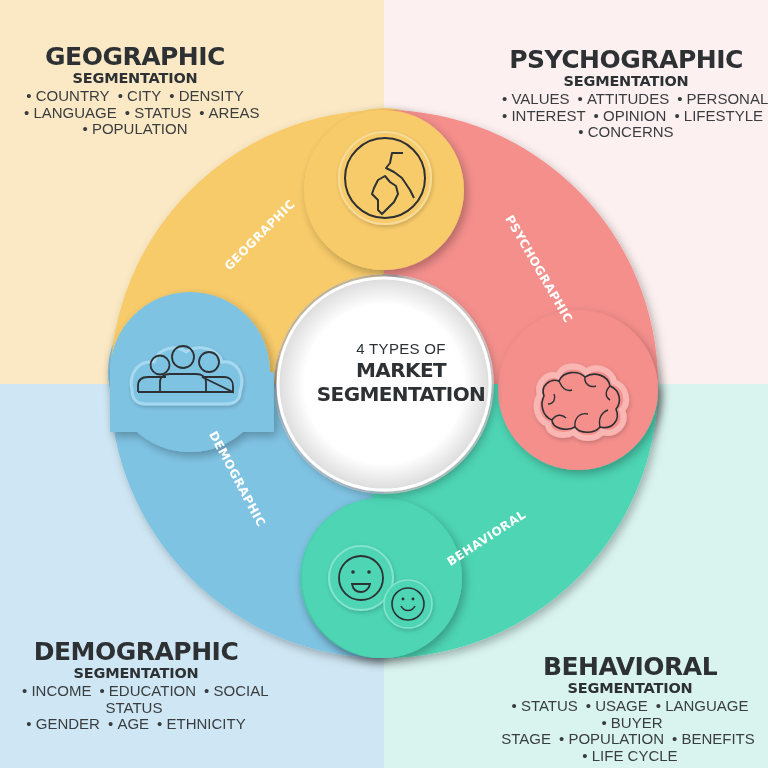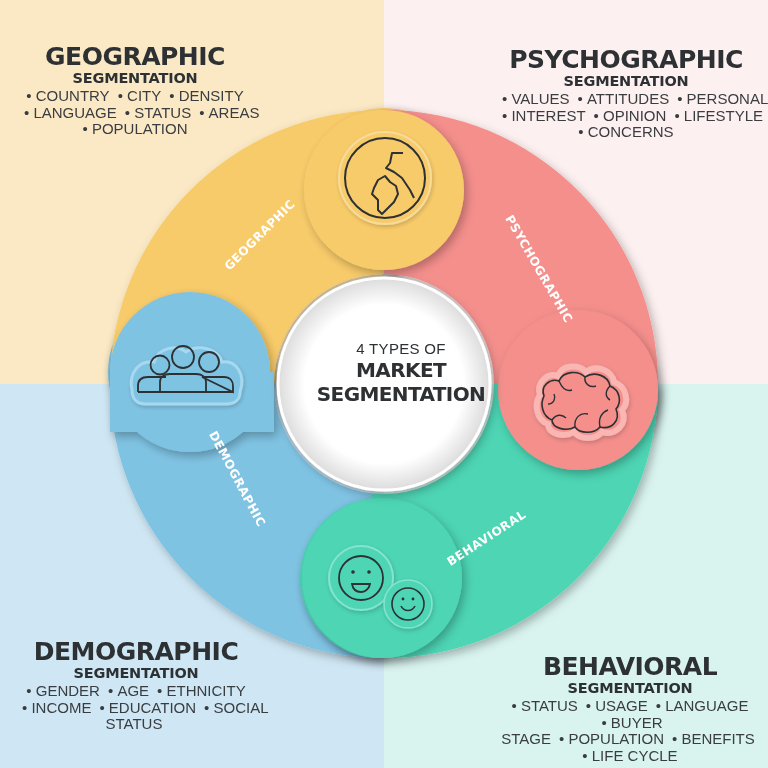--- a/index.html
+++ b/index.html
@@ -158,22 +158,22 @@
     <div class="row"><span>VALUES</span><span>ATTITUDES</span><span>PERSONALITY</span></div>
     <div class="row"><span>INTEREST</span><span>OPINION</span><span>LIFESTYLE</span></div>
     <div class="row"><span>CONCERNS</span></div>
   </div>
 </div>
 
 <div class="block" id="demo-block">
   <div class="title">DEMOGRAPHIC</div>
   <div class="subtitle">SEGMENTATION</div>
   <div class="items">
+    <div class="row"><span>INCOME</span><span>EDUCATION</span><span>SOCIAL STATUS</span></div>
     <div class="row"><span>GENDER</span><span>AGE</span><span>ETHNICITY</span></div>
-    <div class="row"><span>INCOME</span><span>EDUCATION</span><span>SOCIAL STATUS</span></div>
   </div>
 </div>
 
 <div class="block" id="beh-block">
   <div class="title">BEHAVIORAL</div>
   <div class="subtitle">SEGMENTATION</div>
   <div class="items">
     <div class="row"><span>STATUS</span><span>USAGE</span><span>LANGUAGE</span></div>
     <div class="row"><span>BUYER STAGE</span><span>POPULATION</span><span>BENEFITS</span></div>
     <div class="row"><span>LIFE CYCLE</span></div>

